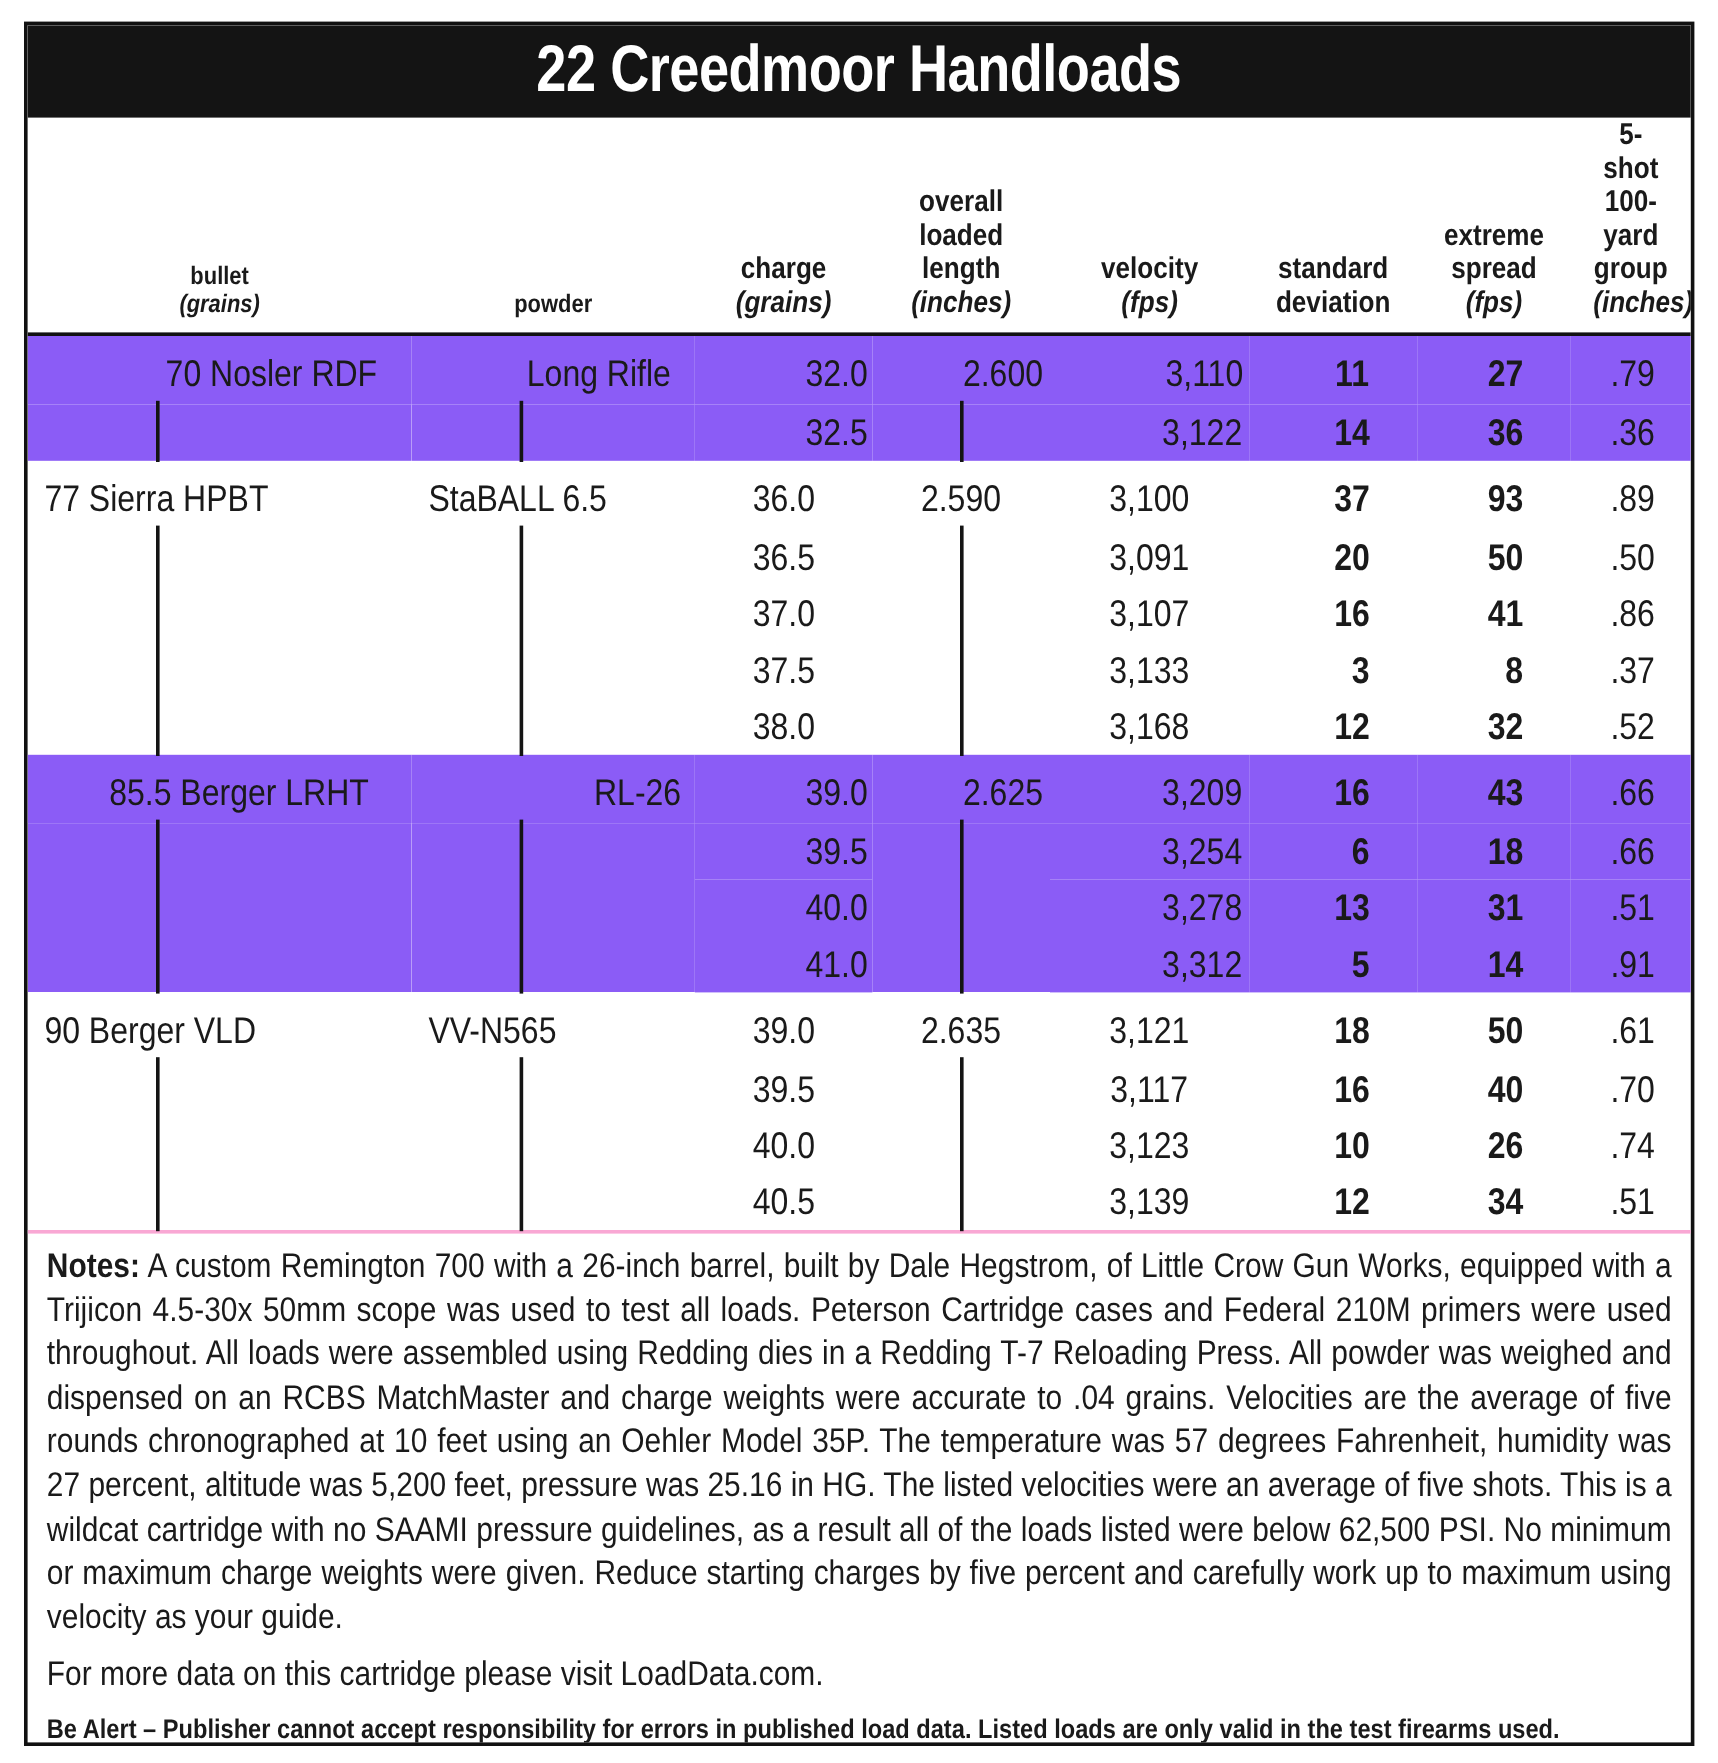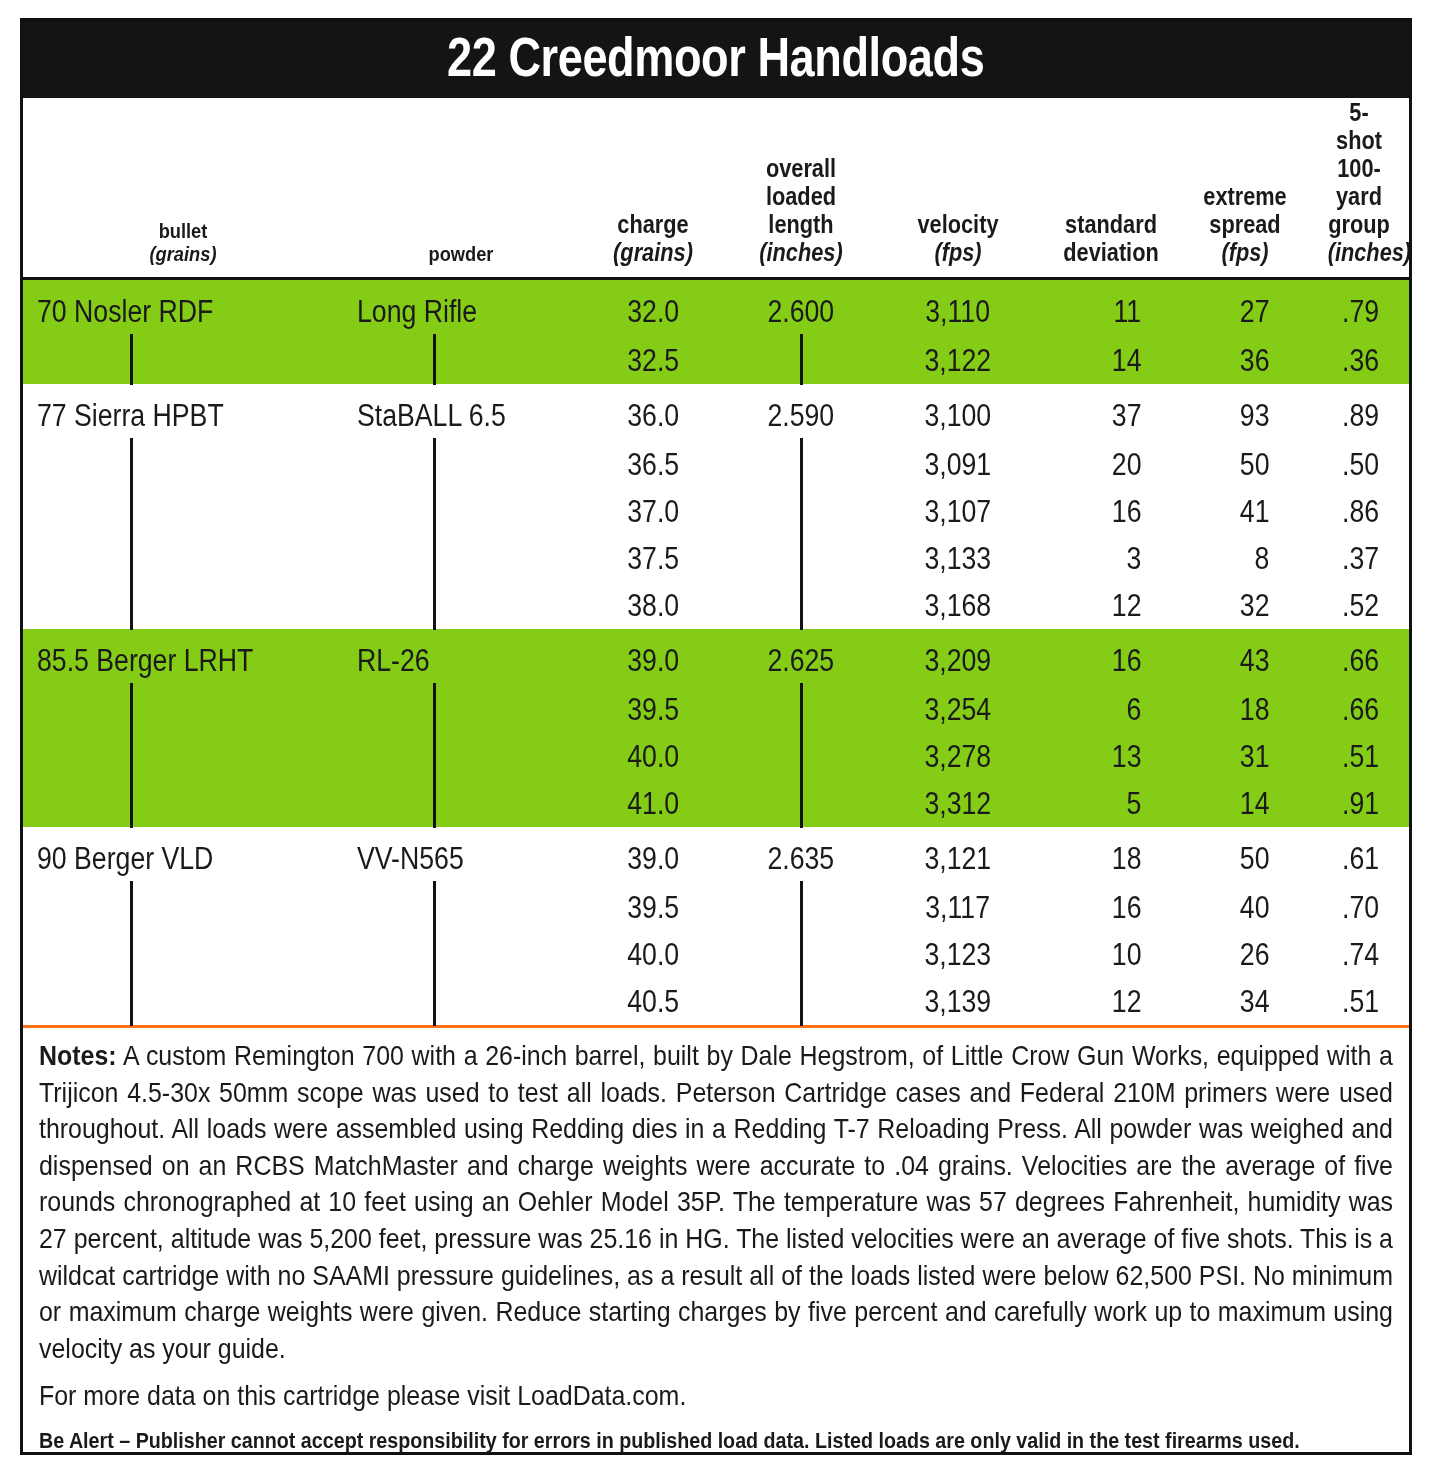--- a/index.html
+++ b/index.html
@@ -95,45 +95,45 @@
     line-height: 1.0;
     padding: 0;
     height: 47px;
     vertical-align: middle;
     white-space: nowrap;
   }
   tbody td .v { display: inline-block; transform: scaleX(0.86); transform-origin: center; }
   tbody td.left  { text-align: left;  padding-left: 14px; }
   tbody td.left .v { transform-origin: left center; }
   tbody td.ctr   { text-align: center; }
-  tbody td.rt    { text-align: right; padding-right: 40px; }
+  tbody td.rt    { text-align: right; padding-right: 40px; font-weight: bold; }
   tbody td.rt .v { transform-origin: right center; }
   tbody td.grp   { text-align: right; padding-right: 30px; }
   tbody td.grp .v { transform-origin: right center; }
 
-  tr.shaded td { background: #84cc16; }
+  tr.shaded td { background: #8b5cf6; text-align: right; }
   tr.first-of-group td { padding-top: 5px; height: 52px; }
 
   
   td.tick { position: relative; }
   td.tick .bar {
     position: absolute;
     top: -3px;
     bottom: -1px;
     width: 3px;
     background: #141414;
   }
   td.tick.under-bullet .bar { left: 107px; }
   td.tick.under-powder .bar { left: 90px; }
   td.tick.under-oal    .bar { left: 50%; margin-left: -1px; }
 
   
   .notes-wrap {
     flex: 1 1 auto;
-    border-top: 3px solid #f97316;
+    border-top: 3px solid #f9a8d4;
     padding: 9px 16px 0 16px;
     box-sizing: border-box;
     display: flex;
     flex-direction: column;
   }
   .notes {
     font-size: 28.5px;
     line-height: 1.285;
     text-align: justify;
     text-justify: inter-word;

